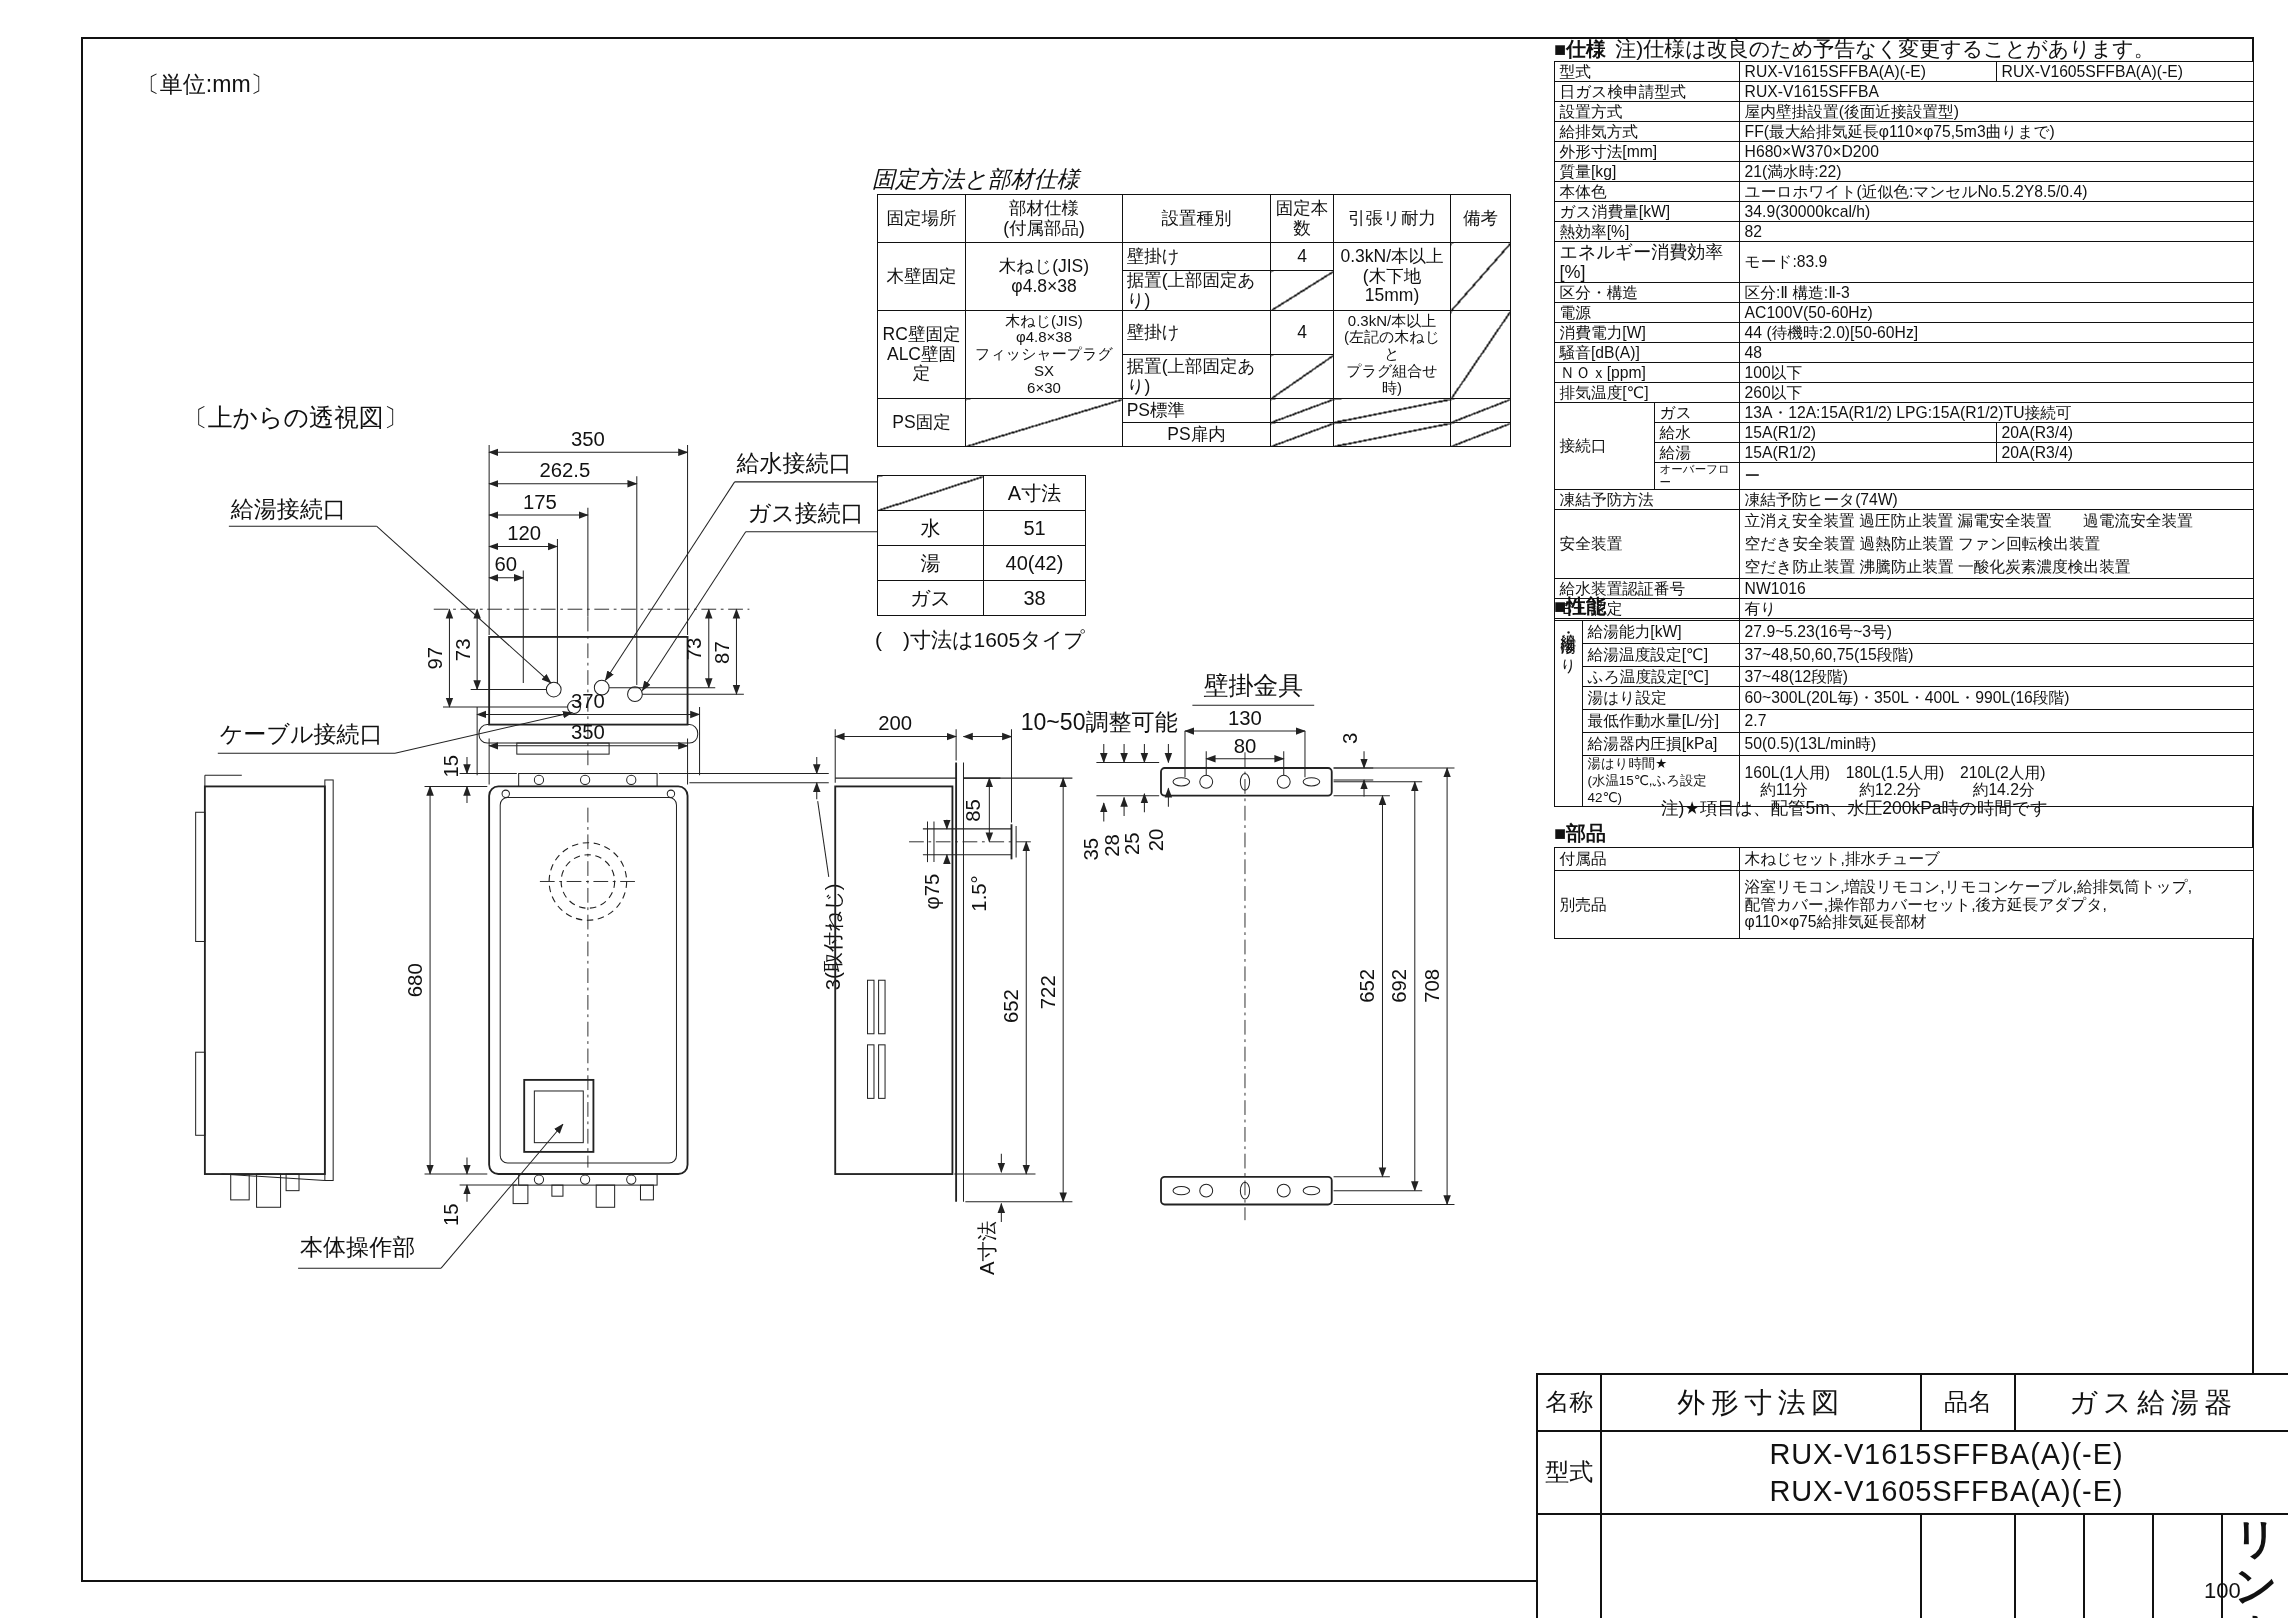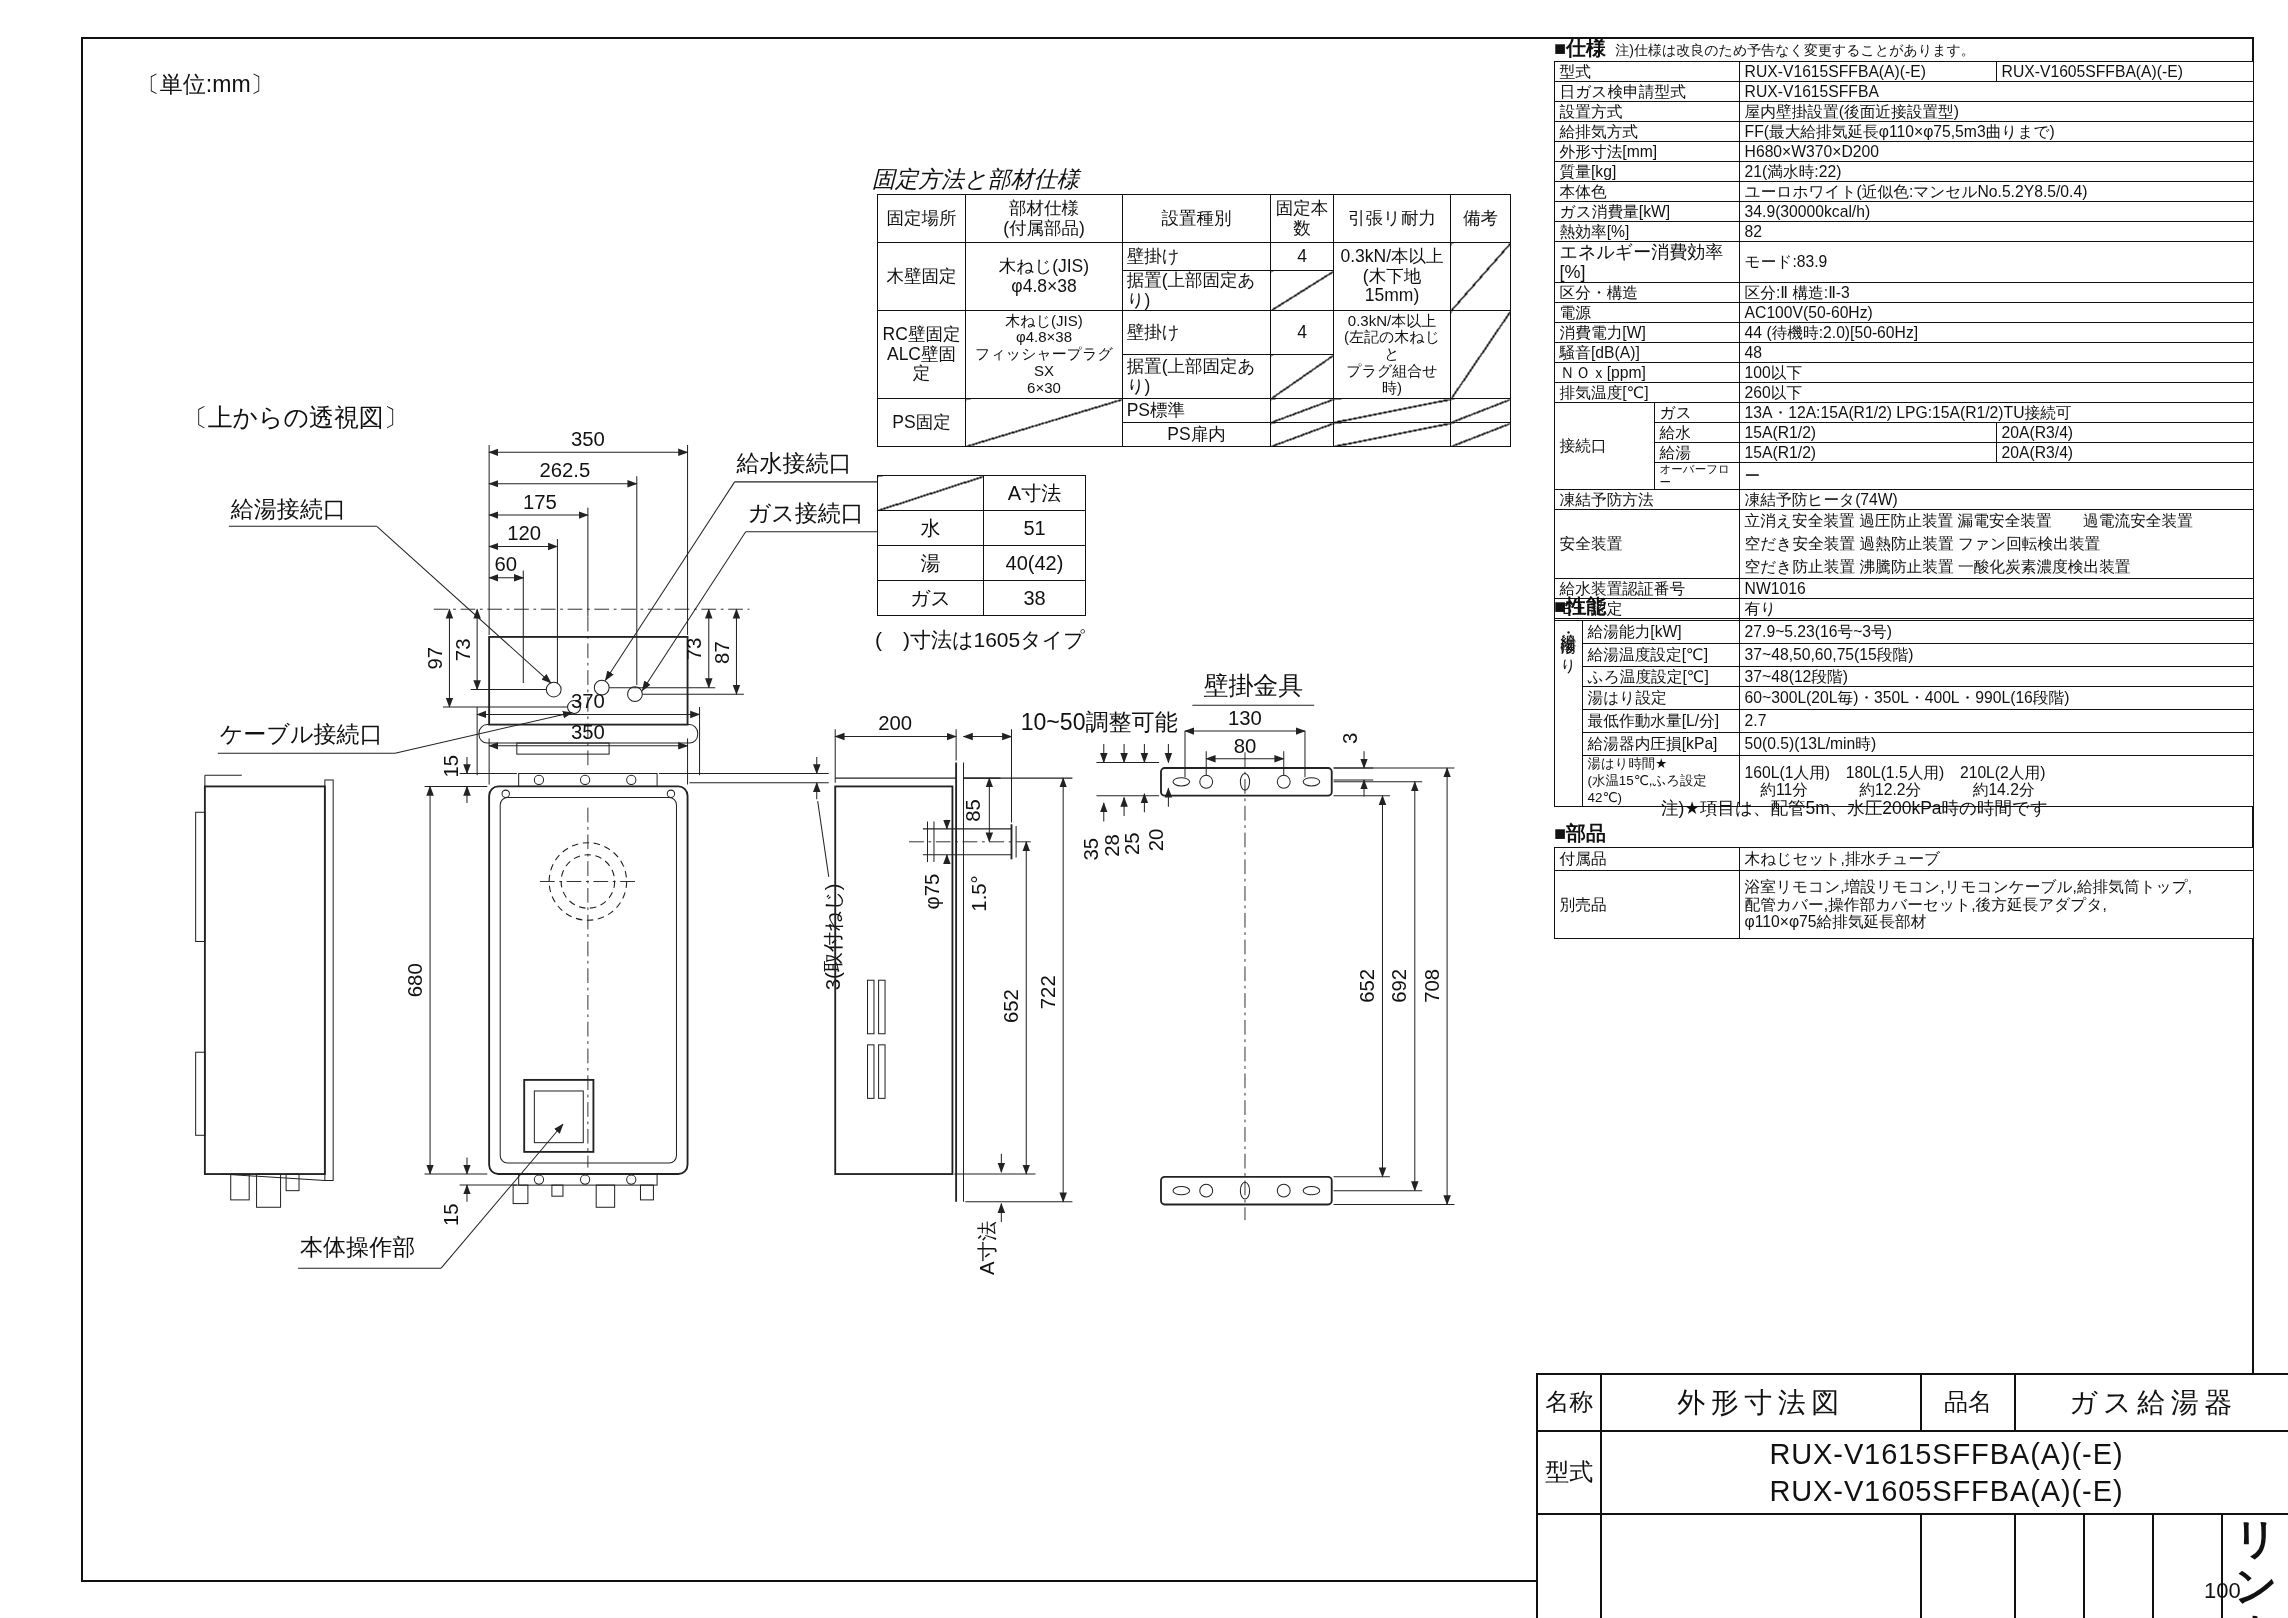--- a/index.html
+++ b/index.html
@@ -23,21 +23,21 @@
         #111 calc(50% - 0.8px),#111 calc(50% + 0.8px),transparent calc(50% + 0.8px));}
   
   .fixing{font-size:17.5px;padding-left:23px;}
   .fixing td{font-size:17.5px;}
   .fixing .sm{font-size:15px;}
   
   .adim td{font-size:20px;}
   
   .spec td,.perf td,.parts td{font-size:15.7px;text-align:left;padding:0 4.6px;}
   .sec-title{font-size:20px;font-weight:bold;}
-  .sec-note{font-size:14px;font-weight:normal;margin-left:9.2px;}
+  .sec-note{font-size:21px;font-weight:normal;margin-left:9.2px;}
   .vertical{writing-mode:vertical-rl;text-orientation:upright;text-align:center;
             font-size:15.7px;letter-spacing:1.8px;padding:0;}
   .spec .sm{font-size:18px;}
   .spec .xs{font-size:11.5px;}
   .safety{font-size:14.3px;line-height:1.45;}
   .perf .lbl2{font-size:13.4px;line-height:1.25;}
   
   .tblock td{border:2.3px solid #111;font-size:24px;}
   .tblock .big{font-size:28px;letter-spacing:5.5px;}
   .tblock .model{font-size:29px;line-height:1.25;letter-spacing:0.9px;}

